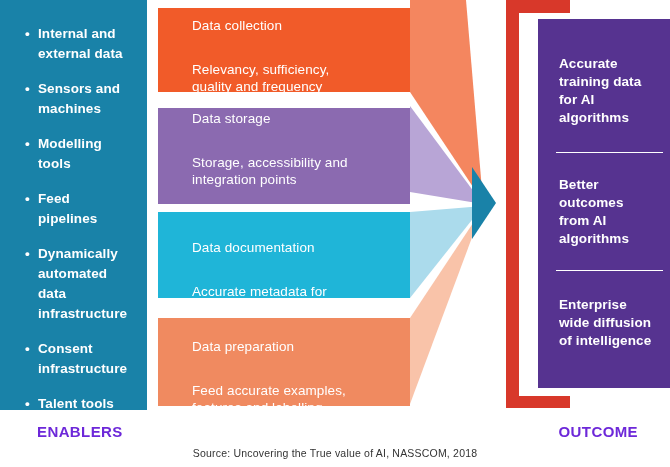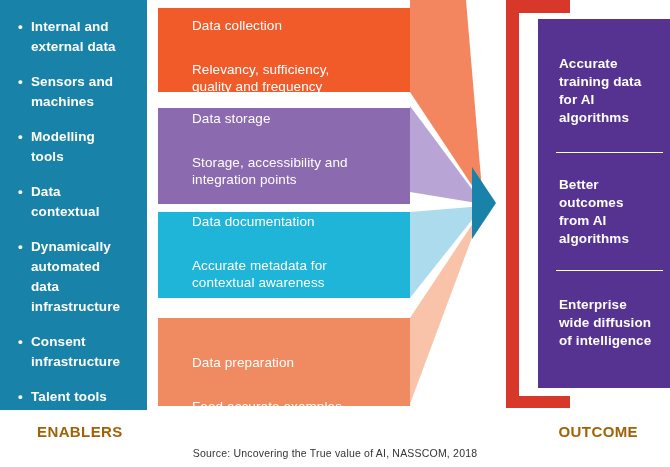--- a/index.html
+++ b/index.html
@@ -2,64 +2,64 @@
 <html><head>
 <meta charset="utf-8">
 <style>
   html,body{margin:0;padding:0;background:#fff;}
   #canvas{
     position:relative;width:670px;height:467px;background:#fff;overflow:hidden;
     font-family:"Liberation Sans",sans-serif;
   }
   
   .enablers-panel{position:absolute;left:0;top:0;width:147px;height:410px;background:#1982a8;}
-  .enablers-list{list-style:none;margin:4px;padding:13px 8px 0 14px;}
+  .enablers-list{list-style:none;margin:11px;padding:13px 8px 0 14px;}
   .enablers-list li{
     position:relative;padding-left:13px;margin-bottom:15px;max-width:90px;
     color:#fff;font-size:13.5px;line-height:20px;font-weight:bold;letter-spacing:.1px;
   }
   .enablers-list li::before{content:"•";position:absolute;left:0;top:0;color:#fff;}
   
   .band{position:absolute;left:158px;width:252px;box-sizing:border-box;padding:9px 0 0 34px;color:#fff;}
   .band-1{top:8px;height:84px;background:#f15b29;}
   .band-2{top:108px;height:96px;background:#8b6ab0;padding-top:2px;}
-  .band-3{top:212px;height:86px;background:#1fb5d8;padding-top:1px;}
-  .band-4{top:318px;height:88px;background:#f08a60;padding-top:36px;}
+  .band-3{top:212px;height:86px;background:#1fb5d8;padding-top:27px;}
+  .band-4{top:318px;height:88px;background:#f08a60;padding-top:20px;}
   .band-title{font-weight:normal;font-size:13.5px;line-height:17px;letter-spacing:.1px;}
   .band-sub{font-size:13.5px;line-height:16.5px;max-width:167px;letter-spacing:.1px;margin-top:28px;}
   .tails-svg{position:absolute;left:400px;top:0;width:100px;height:410px;}
   
   .frame-left{position:absolute;left:506px;top:0;width:13px;height:408px;background:#d8382a;}
   .frame-top{position:absolute;left:506px;top:0;width:64px;height:13px;background:#d8382a;}
   .frame-bottom{position:absolute;left:506px;top:396px;width:64px;height:12px;background:#d8382a;}
   .outcome-box{position:absolute;left:525px;top:19px;width:145px;height:369px;background:#563390;margin-left:13px;}
   .outcome-item{position:absolute;left:21px;width:96px;color:#fff;font-size:13.5px;font-weight:bold;line-height:18px;letter-spacing:.1px;}
   .outcome-item-1{top:36px;}
   .outcome-item-2{top:157px;}
   .outcome-item-3{top:277px;}
   .outcome-sep{position:absolute;left:18px;width:107px;height:0;border-top:1.5px solid #fff;}
   .sep-1{top:133px;}
   .sep-2{top:251px;}
   
-  .zone-label{position:absolute;top:423px;color:#a16207;font-size:15px;font-weight:bold;letter-spacing:.4px;}
+  .zone-label{position:absolute;top:423px;color:#6d28d9;font-size:15px;font-weight:bold;letter-spacing:.4px;}
   .label-enablers{left:37px;}
   .label-outcome{right:32px;margin-left:35px;}
   .source-line{position:absolute;left:0;top:447px;width:670px;text-align:center;color:#333;font-size:10.5px;letter-spacing:.2px;}
 </style>
 </head>
 <body>
 
 <div id="canvas">
 
   <div class="enablers-panel">
     <ul class="enablers-list">
       <li>Internal and external data</li>
       <li>Sensors and machines</li>
       <li>Modelling tools</li>
-      <li>Data contextual</li>
+      <li>Feed pipelines</li>
       <li>Dynamically automated data infrastructure</li>
       <li>Consent infrastructure</li>
       <li>Talent tools</li>
     </ul>
   </div>
 
   <div class="band band-1">
     <div class="band-title">Data collection</div>
     <div class="band-sub">Relevancy, sufficiency, quality and frequency</div>
   </div>

